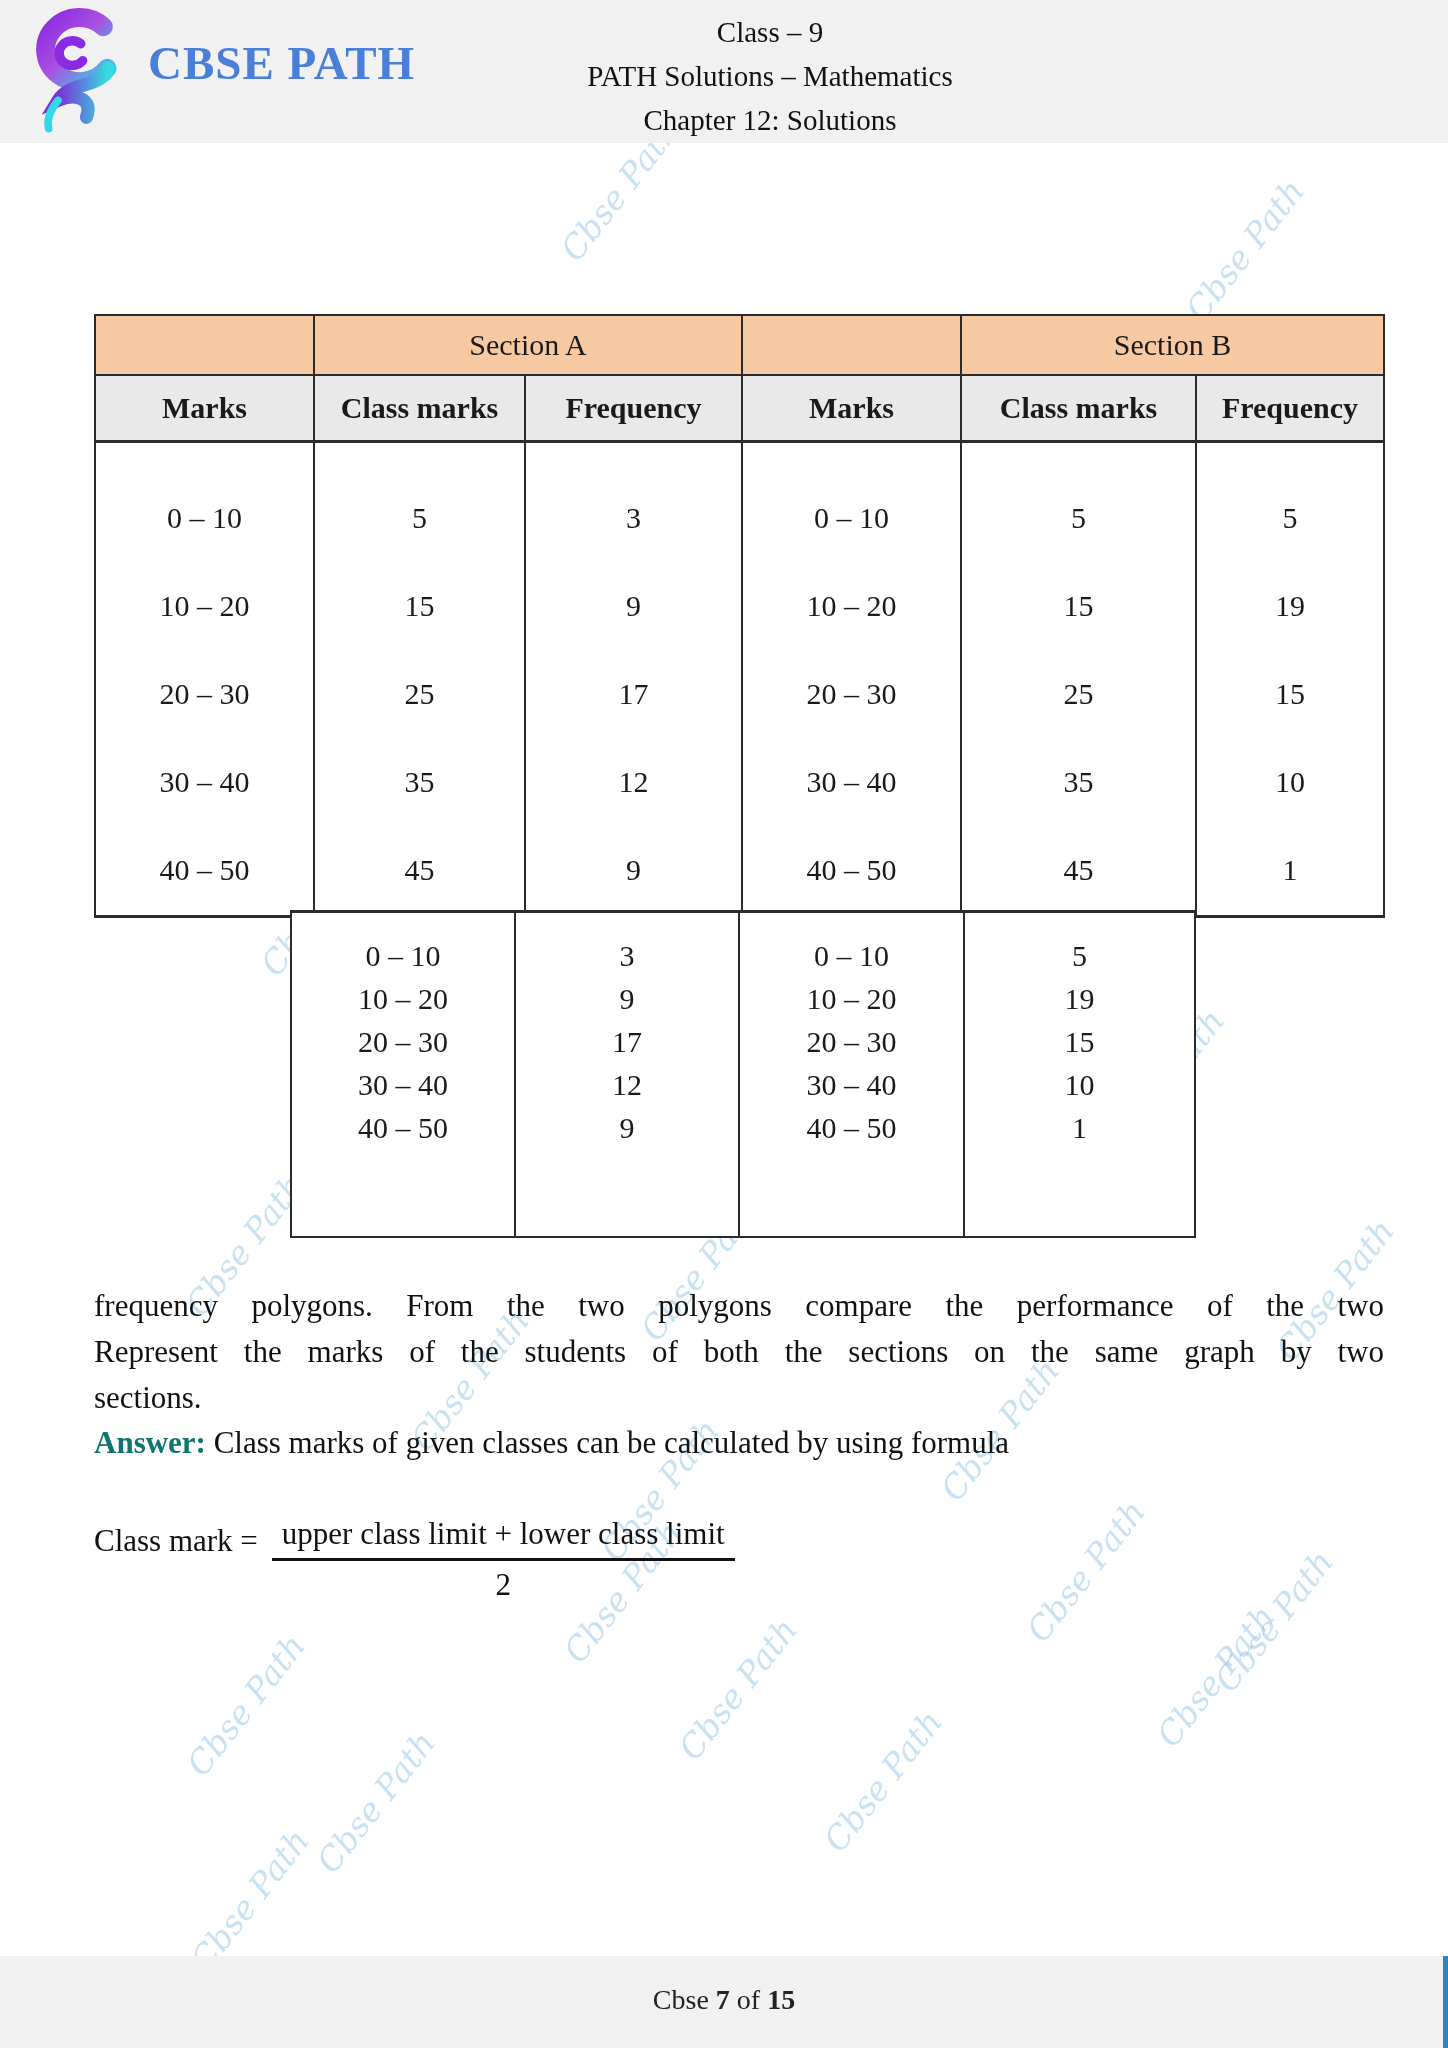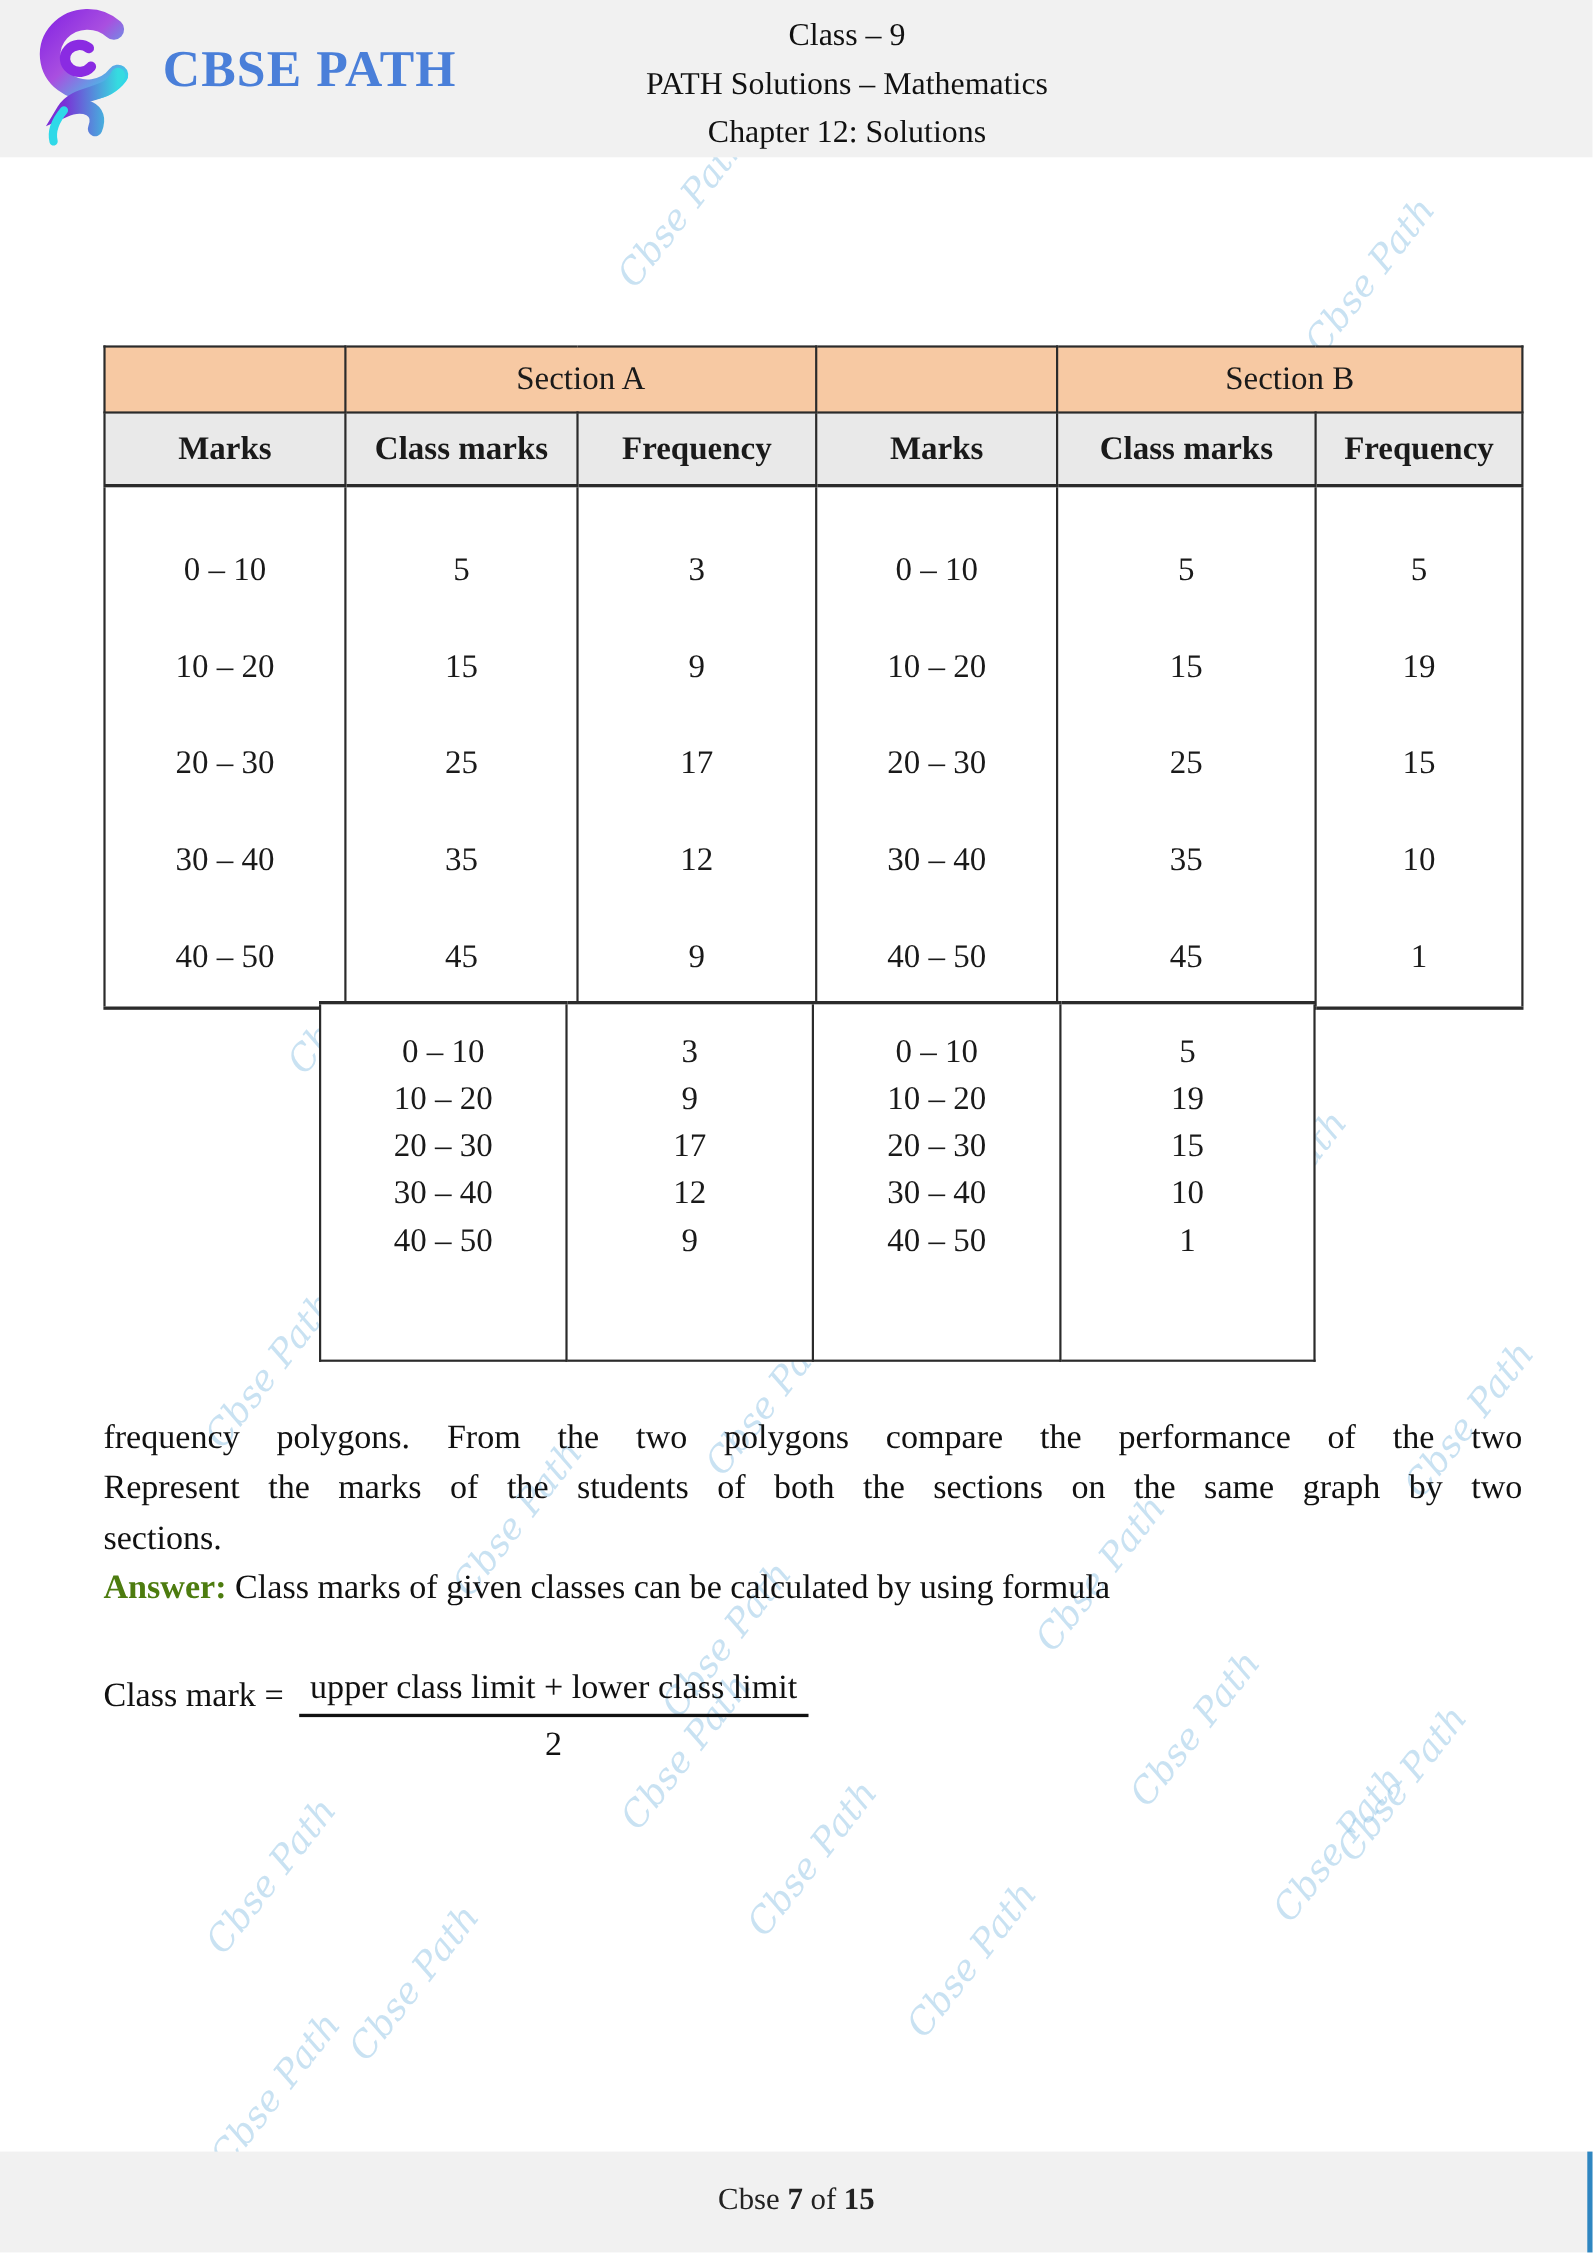--- a/index.html
+++ b/index.html
@@ -64,21 +64,21 @@
   
   .question{
     position:absolute;left:94px;top:1283px;width:1290px;
     font-size:31px;line-height:46px;color:#111;
   }
   .q-just{text-align:justify;text-align-last:justify;}
   .answer-line{
     position:absolute;left:94px;top:1425px;width:1290px;
     font-size:31px;color:#111;
   }
-  .answer-label{color:#4d7c0f;font-weight:bold;}
+  .answer-label{color:#0f766e;font-weight:bold;}
   
   .formula{
     position:absolute;left:94px;top:1478px;
     display:flex;align-items:center;font-size:31px;color:#111;
   }
   .frac{display:inline-block;text-align:center;margin-left:14px;margin-top:38px;}
   .frac .num{padding:0 10px 6px 10px;border-bottom:3px solid #111;}
   .frac .den{padding-top:6px;}
   
   .footer-band{

